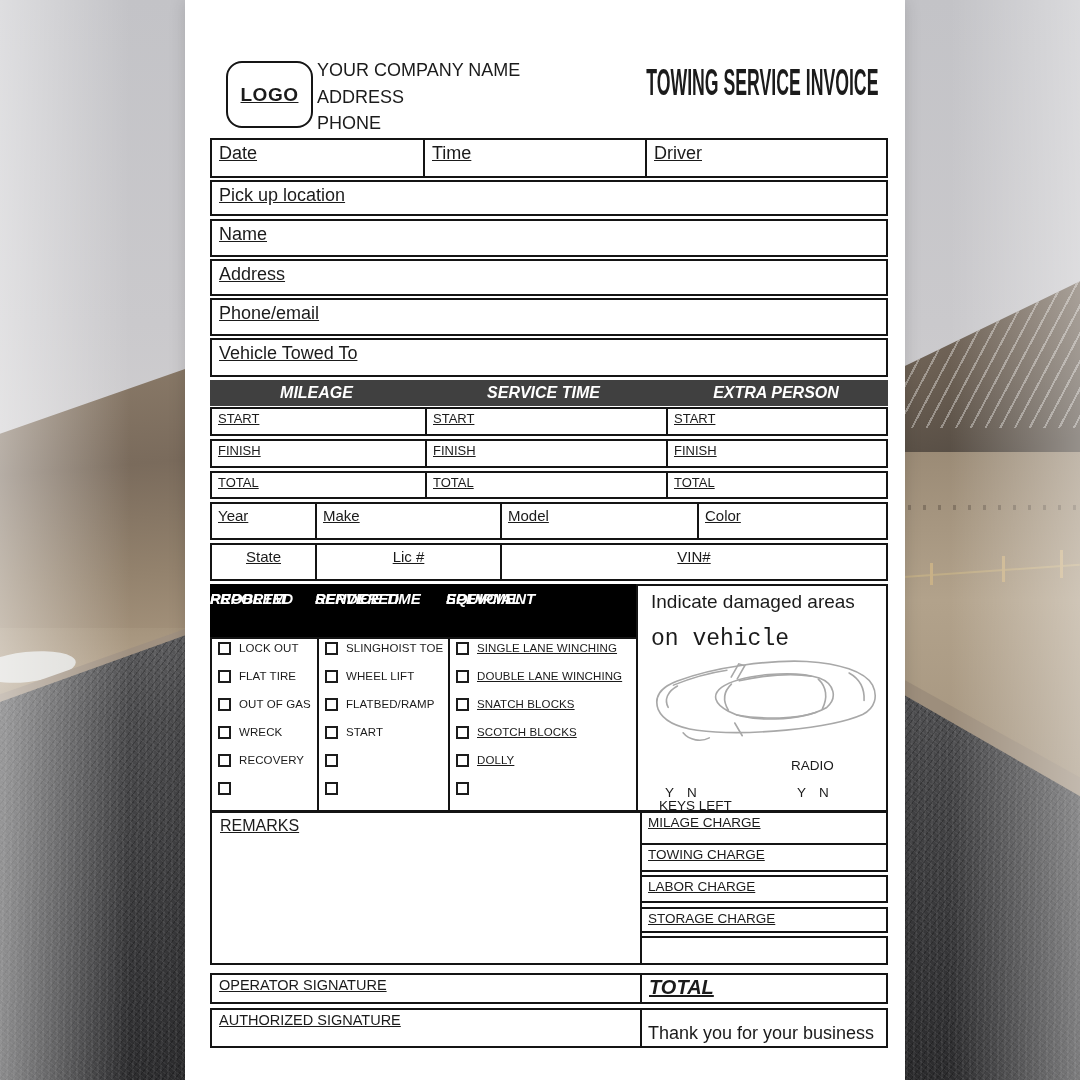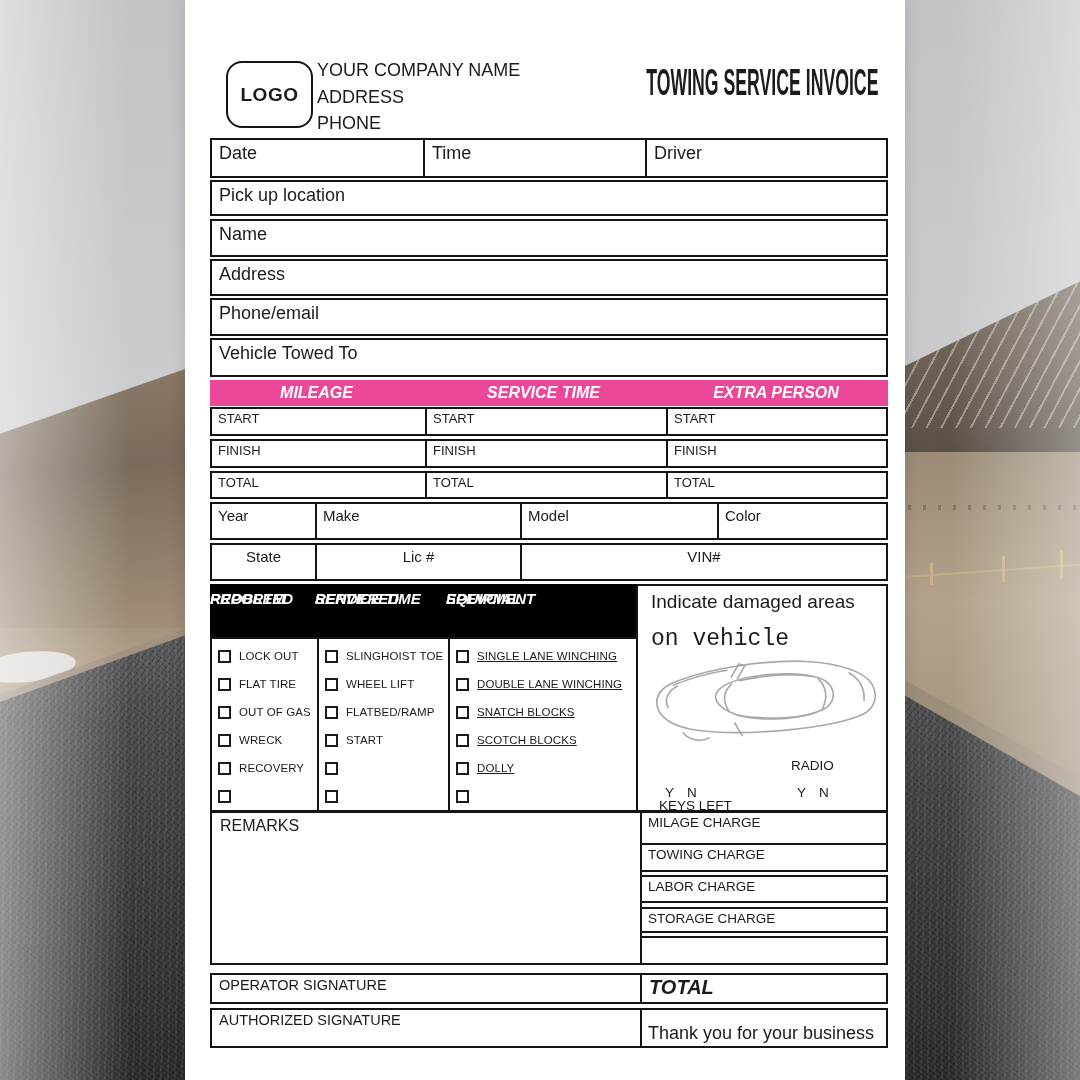--- a/index.html
+++ b/index.html
@@ -61,54 +61,54 @@
             display:flex;align-items:center;justify-content:center;font-weight:bold;font-size:19px;letter-spacing:.5px;}
   .company{left:132px;top:57px;width:260px;font-size:18px;line-height:26.5px;white-space:nowrap;}
   .company div{position:static;}
   .doc-title{top:61px;right:27px;font-weight:bold;font-size:26px;white-space:nowrap;
              transform:scale(.68,1.40);transform-origin:100% 0;letter-spacing:0;}
 
   .bx{border:2px solid #141414;background:#fff;}
   .row{display:flex;}
   .row>div{position:static;height:100%;padding:3px 7px;font-size:18px;}
   .row>div+div{border-left:2px solid #141414;}
-  .lbl{position:static;}
+  .lbl{position:static;text-decoration:underline;}
 
   .info-row{left:25px;top:138px;width:678px;height:40px;}
   .c-date{width:211px;} .c-time{width:222px;} .c-driver{flex:1;}
 
   .full{left:25px;width:678px;padding:3px 7px;font-size:18px;}
   .r-pick{top:180px;height:36px;} .r-name{top:219px;height:38px;} .r-addr{top:259px;height:37px;}
   .r-phone{top:298px;height:38px;} .r-veh{top:338px;height:39px;}
 
-  .bar1{left:25px;top:380px;width:678px;height:26px;background:#ec4899;color:#fff;display:flex;
+  .bar1{left:25px;top:380px;width:678px;height:26px;background:#404040;color:#fff;display:flex;
         font-style:italic;font-weight:bold;font-size:16px;align-items:center;}
   .bar1 span{position:static;display:block;text-align:center;}
   .b1a{width:213px;} .b1b{width:241px;} .b1c{flex:1;}
 
   .mrow{left:25px;width:678px;}
   .mrow>div{font-size:13px;padding:2px 6px;}
   .m-start{top:407px;height:29px;} .m-finish{top:439px;height:29px;} .m-total{top:471px;height:28px;}
   .mc1{width:213px;} .mc2{width:241px;} .mc3{flex:1;}
 
   .vrow{left:25px;width:678px;height:38px;}
   .vrow>div{font-size:15px;padding:3px 6px;}
   .v1{top:502px;} .v2{top:543px;text-align:center;}
-  .vc-year,.vc-state{width:103px;} .vc-make,.vc-lic{width:205px;} .vc-model{width:197px;} .vc-color,.vc-vin{flex:1;}
+  .vc-year,.vc-state{width:103px;} .vc-make,.vc-lic{width:185px;} .vc-model{width:197px;} .vc-color,.vc-vin{flex:1;}
 
   .cbbar{left:25px;top:584px;width:428px;height:53px;background:#000;color:#fff;display:flex;
          font-style:italic;font-weight:bold;font-size:15px;text-align:center;}
   .cbbar>div{position:static;padding-top:2px;line-height:25px;}
   .cbh1{width:105px;} .cbh2{width:131px;} .cbh3{flex:1;}
 
   .cbbody{left:25px;top:637px;width:428px;height:175px;display:flex;}
   .cbcol{position:static;padding:3px 0 0 6px;display:flex;flex-direction:column;}
   .cbcol+.cbcol{border-left:2px solid #141414;}
   .cbc1{width:105px;} .cbc2{width:131px;} .cbc3{flex:1;text-decoration:underline;}
-  .cbitem{position:static;display:flex;align-items:center;height:28.5px;}
+  .cbitem{position:static;display:flex;align-items:flex-start;height:28.5px;}
   .cb{position:static;width:13px;height:13px;border:2px solid #1c1c1c;background:#fff;flex:none;}
   .cbtxt{position:static;margin-left:8px;font-size:11.5px;letter-spacing:.1px;white-space:nowrap;}
 
   .damage{left:451px;top:584px;width:252px;height:228px;}
   .dmg-line1{left:13px;top:5px;font-size:19px;}
   .dmg-line2{left:13px;top:40px;font-size:23px;font-family:Liberation Mono, monospace;}
   .car{left:6px;top:62px;}
   .keys-lbl{left:21px;top:172px;font-size:13.5px;margin-top:40px;}
   .radio-lbl{left:153px;top:172px;font-size:13.5px;}
   .yn{top:199px;font-size:13.5px;}

